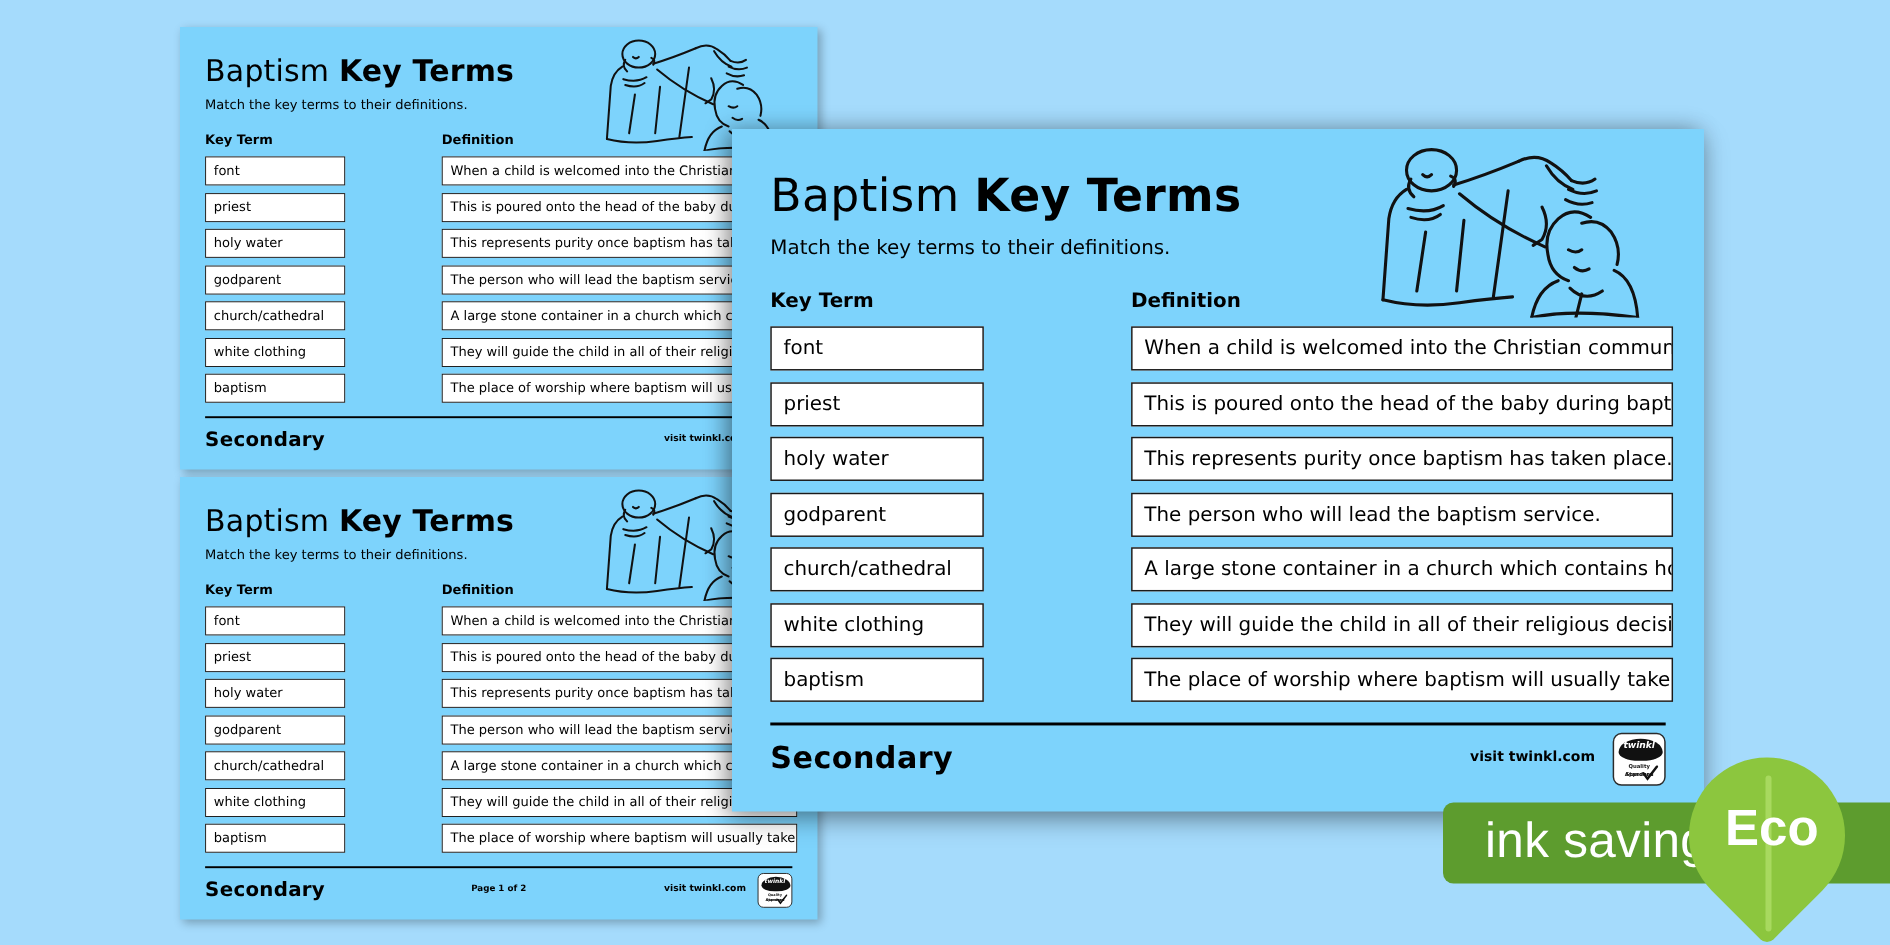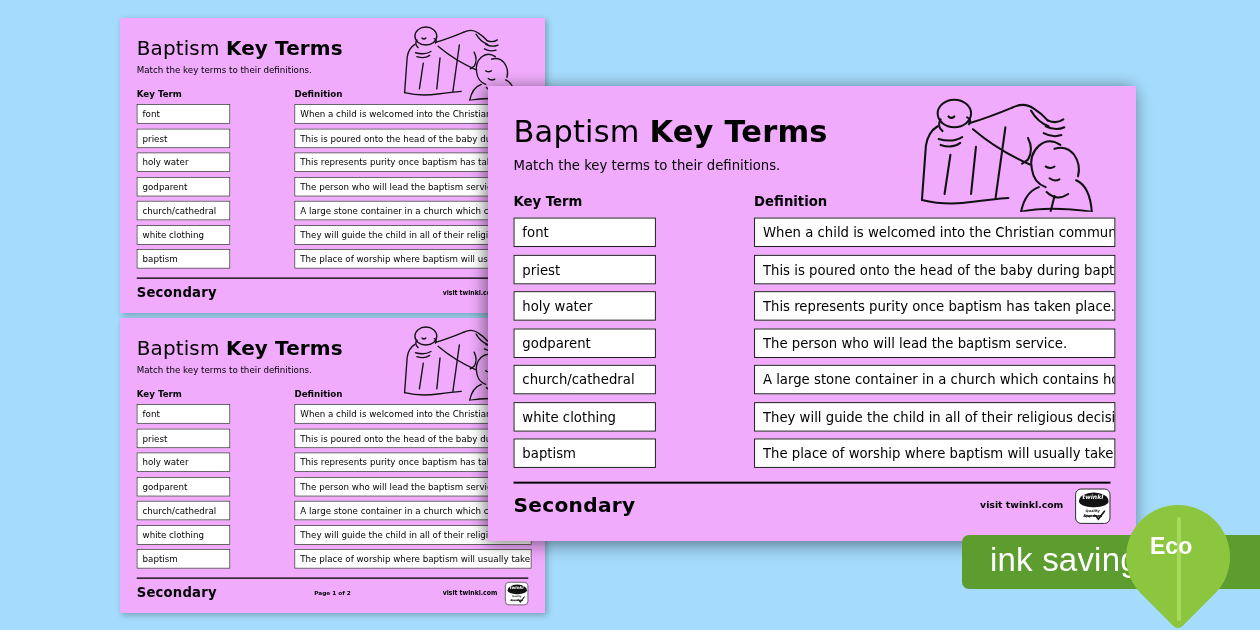--- a/index.html
+++ b/index.html
@@ -10,21 +10,21 @@
   }
   #stage {
     position: relative;
     width: 1260px; height: 630px;
     background: #a5dbfc;
   }
 
   
   .sheet {
     position: absolute;
-    background: #f0abfc;
+    background: #7dd3fc;
     overflow: hidden;
   }
   .sheet.back {
     box-shadow: 2px 2px 6px rgba(0,0,0,0.28);
   }
   .sheet.front {
     box-shadow: -4px 0 14px rgba(0,0,0,0.30), 0 6px 16px rgba(0,0,0,0.25);
   }
 
   .sheet-inner {
@@ -223,21 +223,21 @@
   #eco .vein {
     position: absolute;
     left: 51px; top: 12px;
     width: 3.5px; height: 104px;
     background: #a8d95f;
     border-radius: 2px;
   }
   #eco .ecotxt {
     position: absolute;
     left: 24px; top: 28px;
-    font-size: 23px;
+    font-size: 34px;
     font-weight: 700;
     color: #ffffff;
     font-family: "Liberation Sans", sans-serif;
   }
 </style>
 </head>
 <body>
 
 <div id="stage">
 

